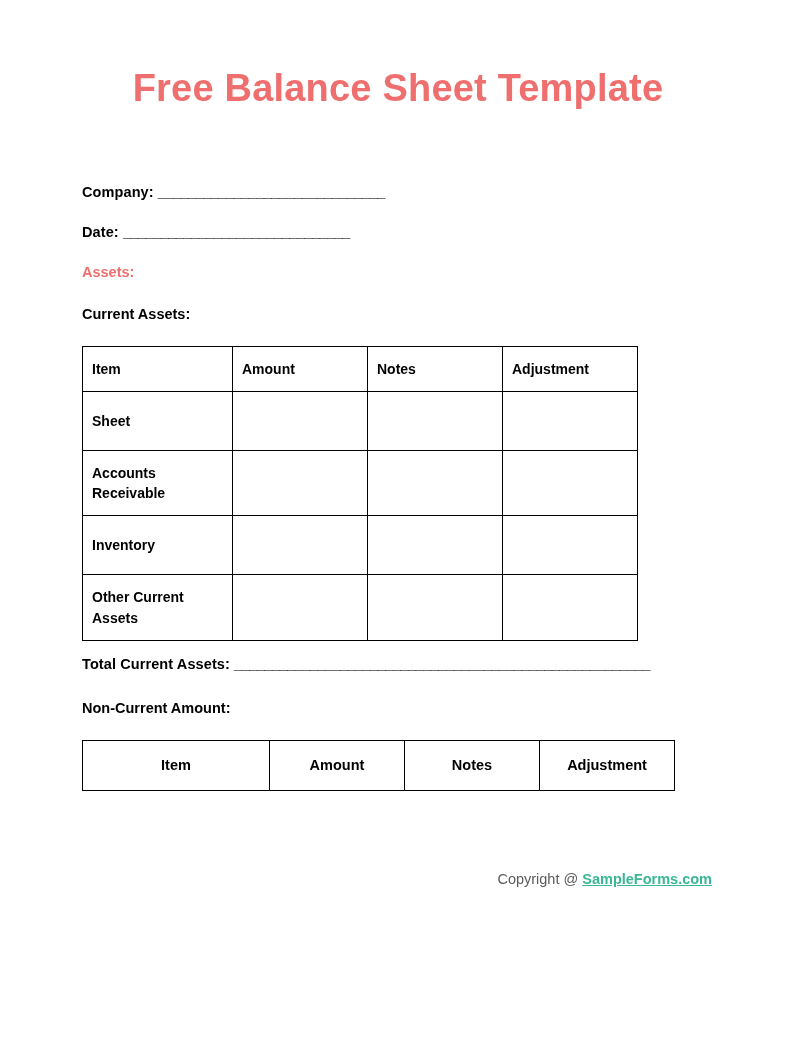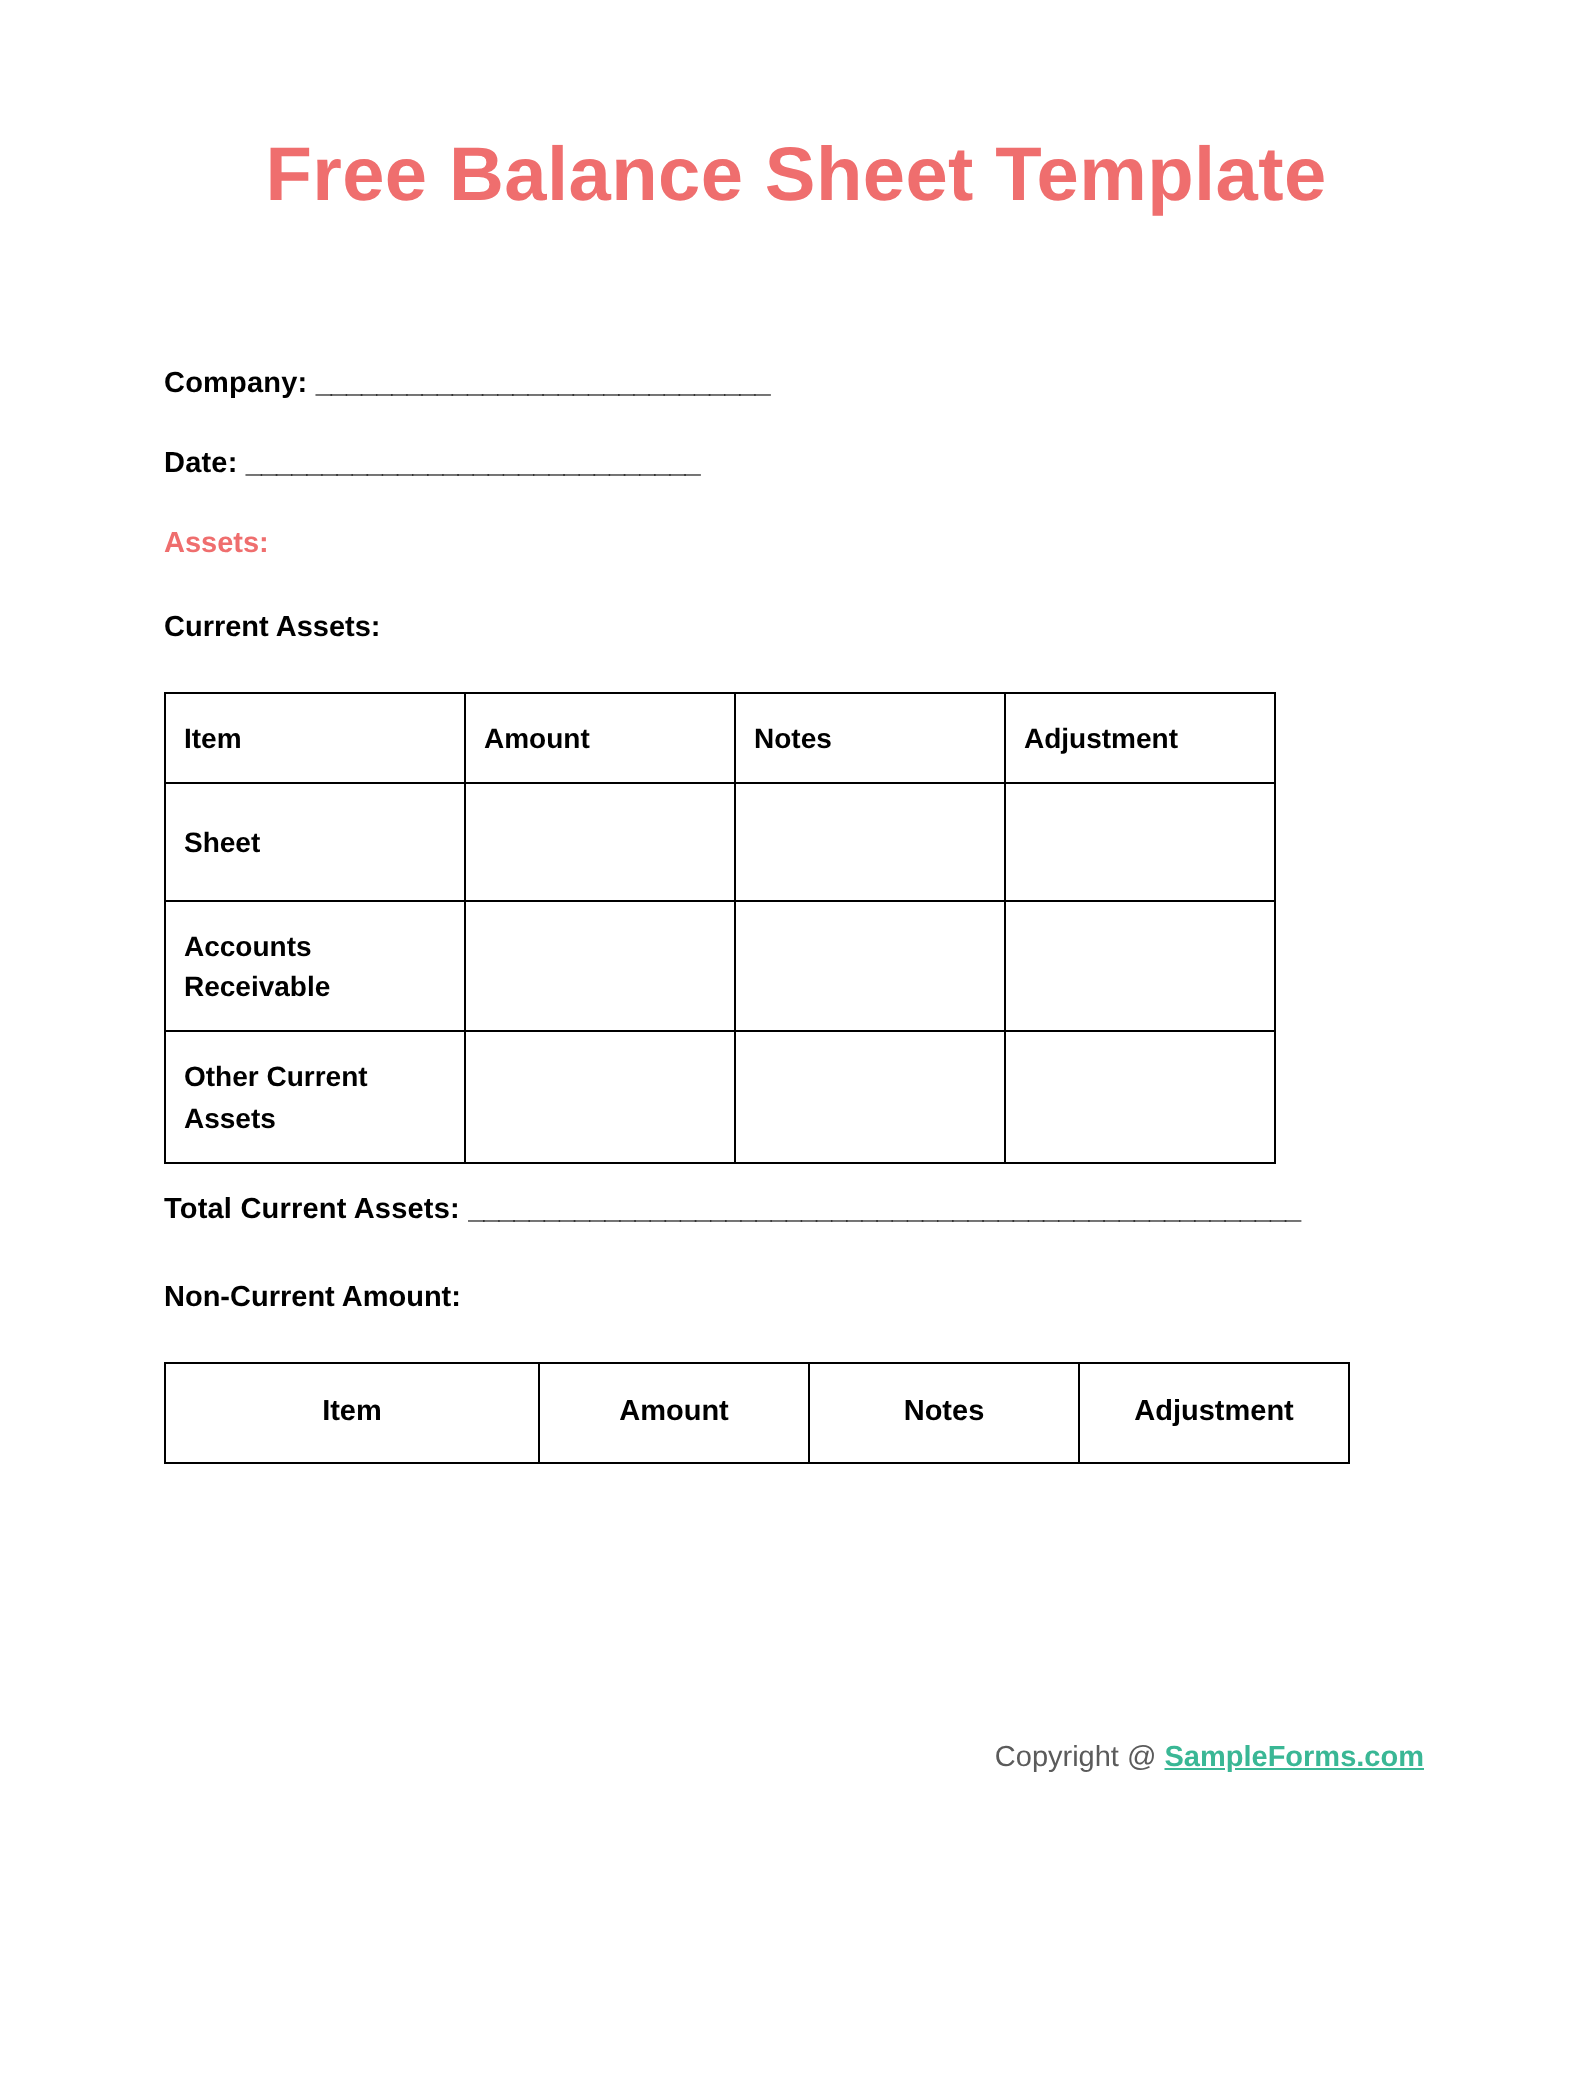--- a/index.html
+++ b/index.html
@@ -162,20 +162,26 @@
           <td class="cell-empty"></td>
           <td class="cell-empty"></td>
         </tr>
         <tr>
           <td style="width:150px"><span>Accounts Receivable</span></td>
           <td class="cell-empty"></td>
           <td class="cell-empty"></td>
           <td class="cell-empty"></td>
         </tr>
         <tr>
+          <td>Inventory</td>
+          <td class="cell-empty"></td>
+          <td class="cell-empty"></td>
+          <td class="cell-empty"></td>
+        </tr>
+        <tr>
           <td><span>Other Current Assets</span></td>
           <td class="cell-empty"></td>
           <td class="cell-empty"></td>
           <td class="cell-empty"></td>
         </tr>
       </tbody>
     </table>
 
     <div class="total-line">
       <span>Total Current Assets:</span>

